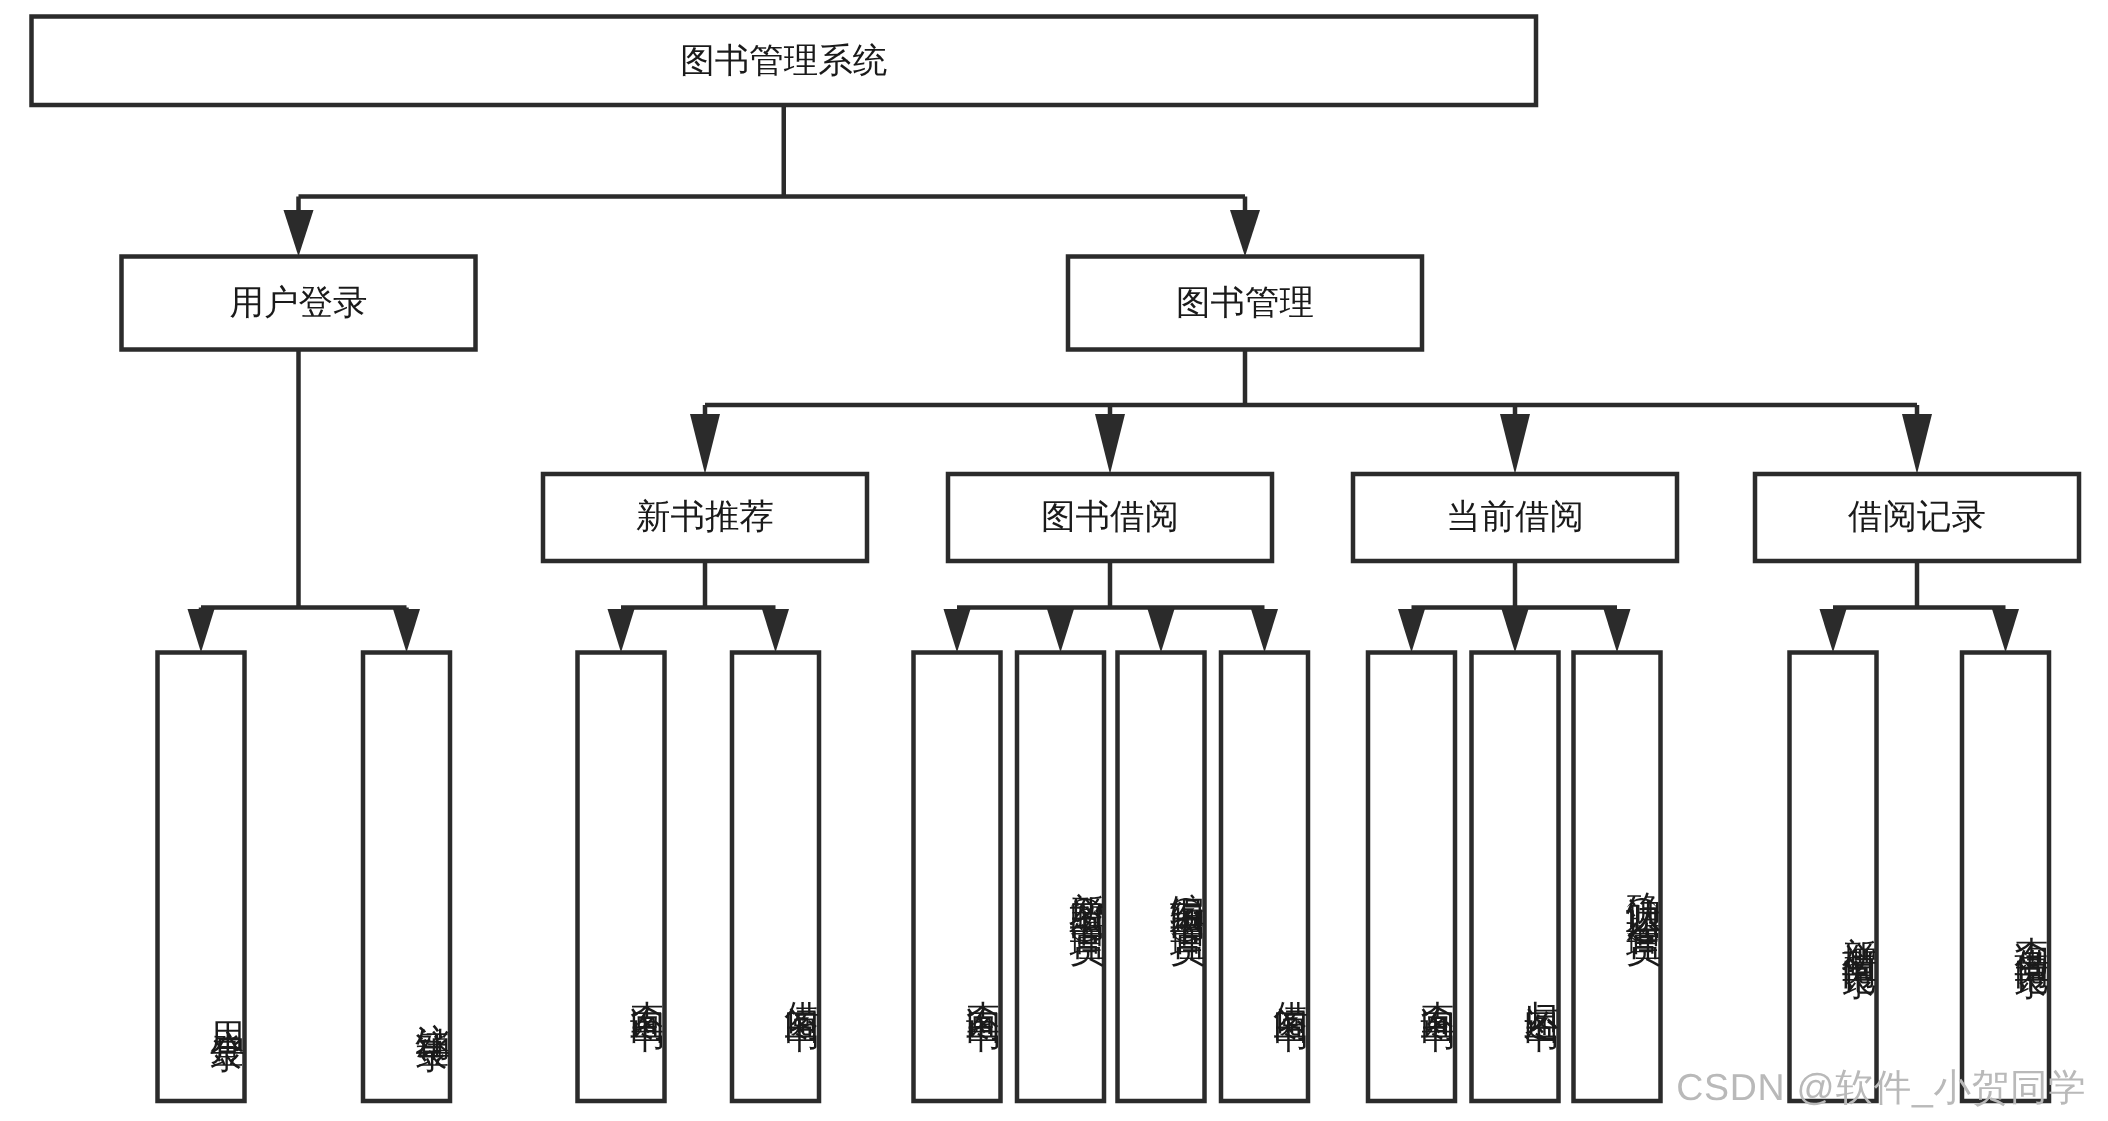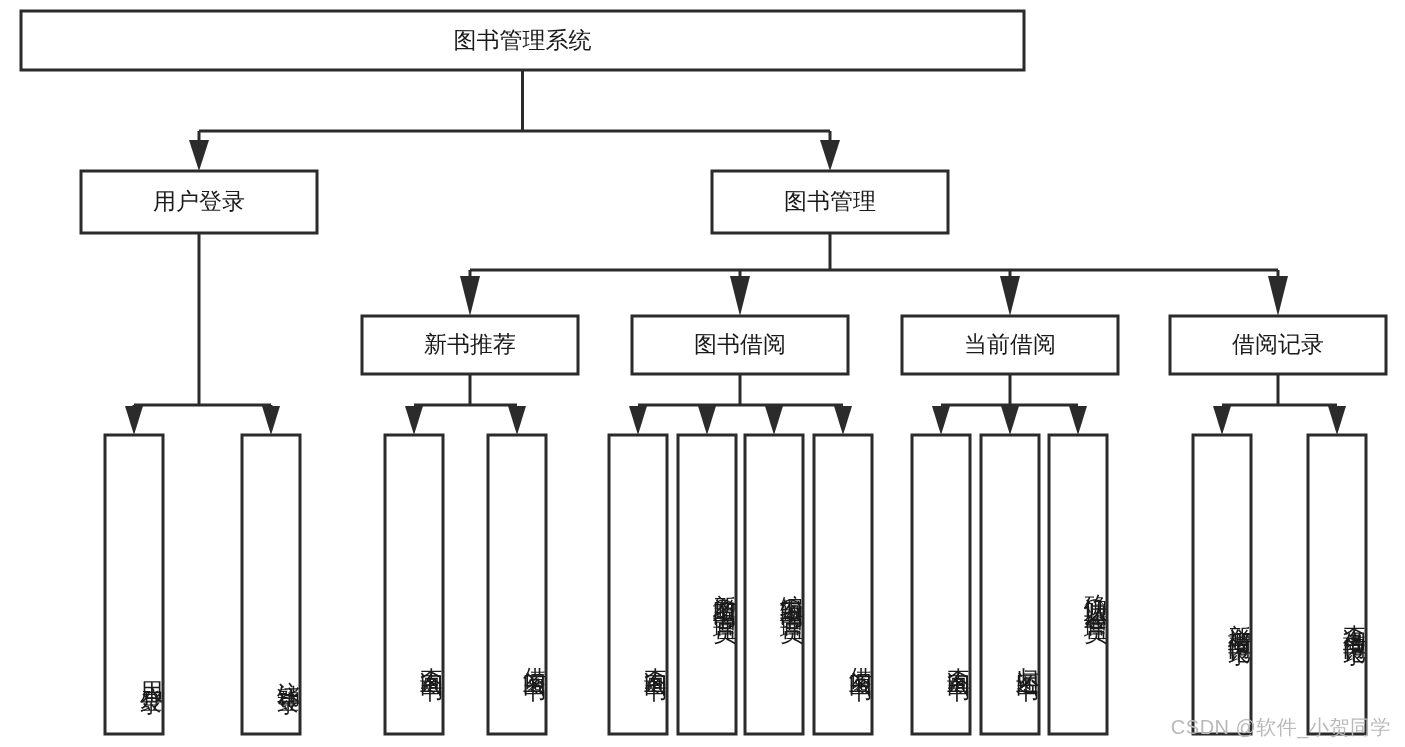--- a/index.html
+++ b/index.html
@@ -42,21 +42,21 @@
     letter-spacing:4px;
     color:#1a1a1a;
     white-space:nowrap;
     pointer-events:none;
   }
   .watermark{
     position:absolute;
     right:14px;
     bottom:6px;
     font-family:"Liberation Sans","DejaVu Sans",sans-serif;
-    font-size:20px;
+    font-size:25px;
     color:#b9b9b9;
     letter-spacing:0.5px;
     white-space:nowrap;
   }
 </style>
 </head>
 <body>
 
 <svg id="diagram" viewBox="0 0 1405 747" xmlns="http://www.w3.org/2000/svg">
 

